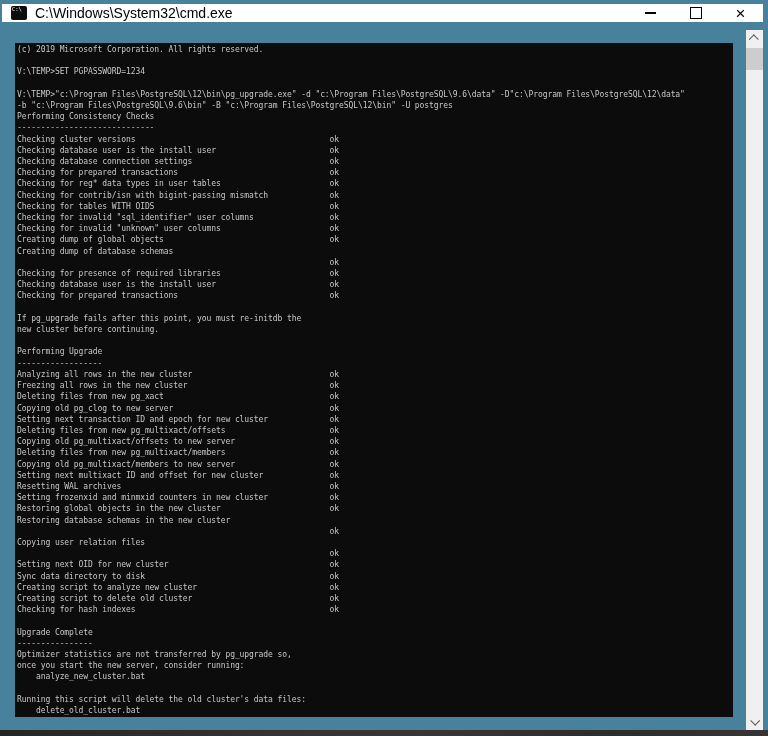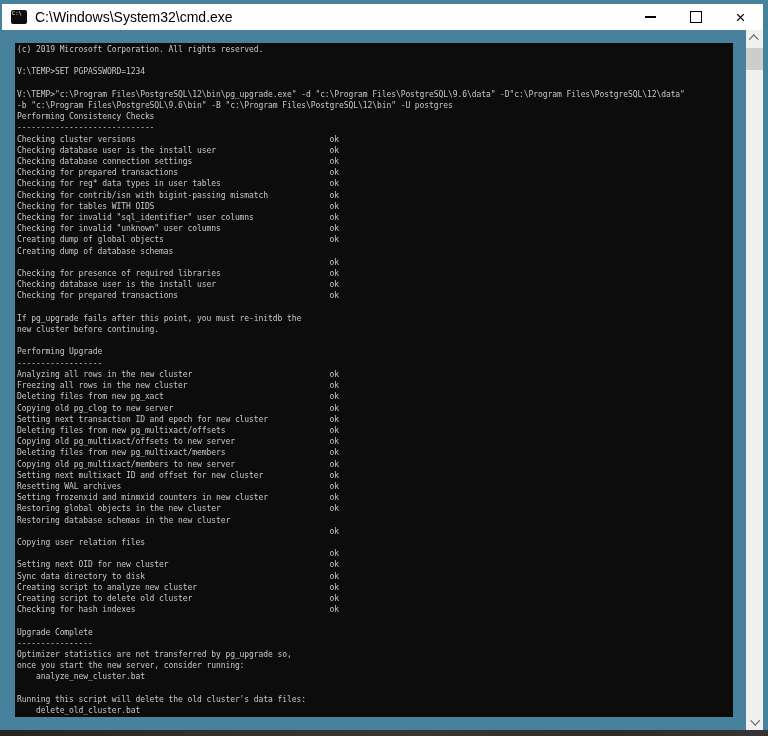--- a/index.html
+++ b/index.html
@@ -4,21 +4,21 @@
 <style>
   html,body{margin:0;padding:0;background:#222;}
   .window{
     position:relative;width:768px;height:736px;
     background:var(--accent,#47819b);
     font-family:"Liberation Sans",sans-serif;
     overflow:hidden;
   }
   
   .titlebar{
-    position:absolute;left:2px;top:4px;right:5px;height:26px;
+    position:absolute;left:2px;top:4px;right:5px;height:18px;
     background:var(--titlebar_bg,#ffffff);
     display:flex;align-items:center;
   }
   .app-icon{
     width:16px;height:14px;margin-left:9px;
     background:#0d0d0d;border-radius:2px;
     display:flex;align-items:flex-start;justify-content:flex-start;
     flex:0 0 auto;
   }
   .app-icon span{

